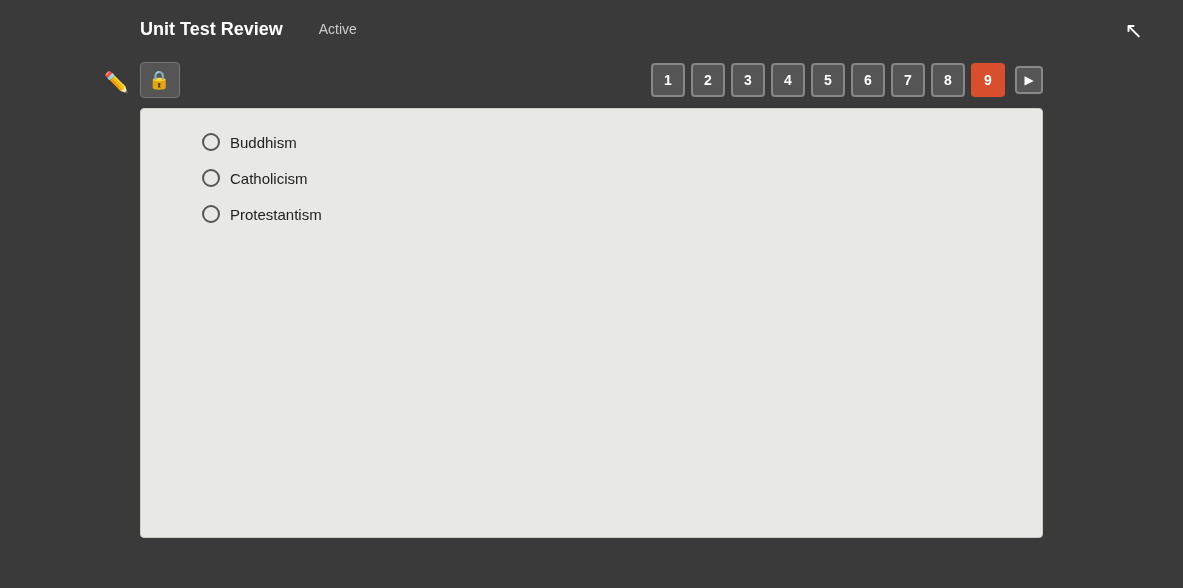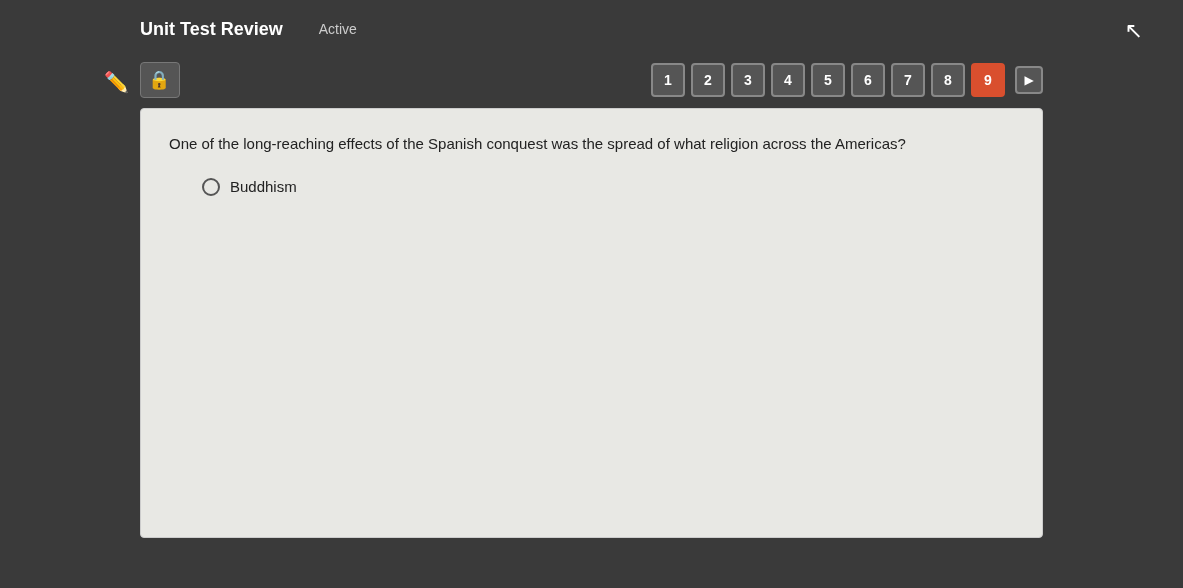--- a/index.html
+++ b/index.html
@@ -181,22 +181,29 @@
     <div class="page-btn">5</div>
     <div class="page-btn">6</div>
     <div class="page-btn">7</div>
     <div class="page-btn">8</div>
     <div class="page-btn active">9</div>
     <div class="next-btn">▶</div>
   </div>
 </div>
 
 <div class="question-card">
-  <div class="question-text">One of the long-reaching effects of the Spanish conquest was the spread of what religion across the Americas?</div>
 
   <div class="answer-option">
     <div class="radio-circle"></div>
     <span class="answer-label">Buddhism</span>
   </div>
 
 
-
+  <div class="answer-option">
+    <div class="radio-circle"></div>
+    <span class="answer-label">Catholicism</span>
+  </div>
+
+  <div class="answer-option">
+    <div class="radio-circle"></div>
+    <span class="answer-label">Protestantism</span>
+  </div>
 </div>
 
 </body></html>

